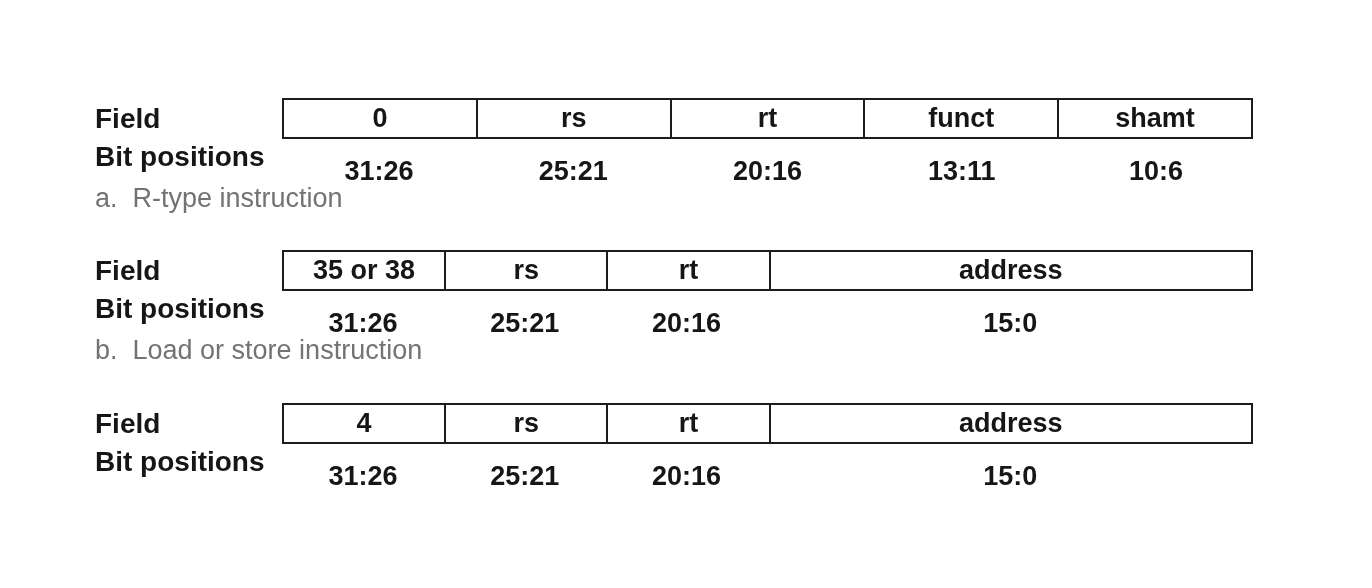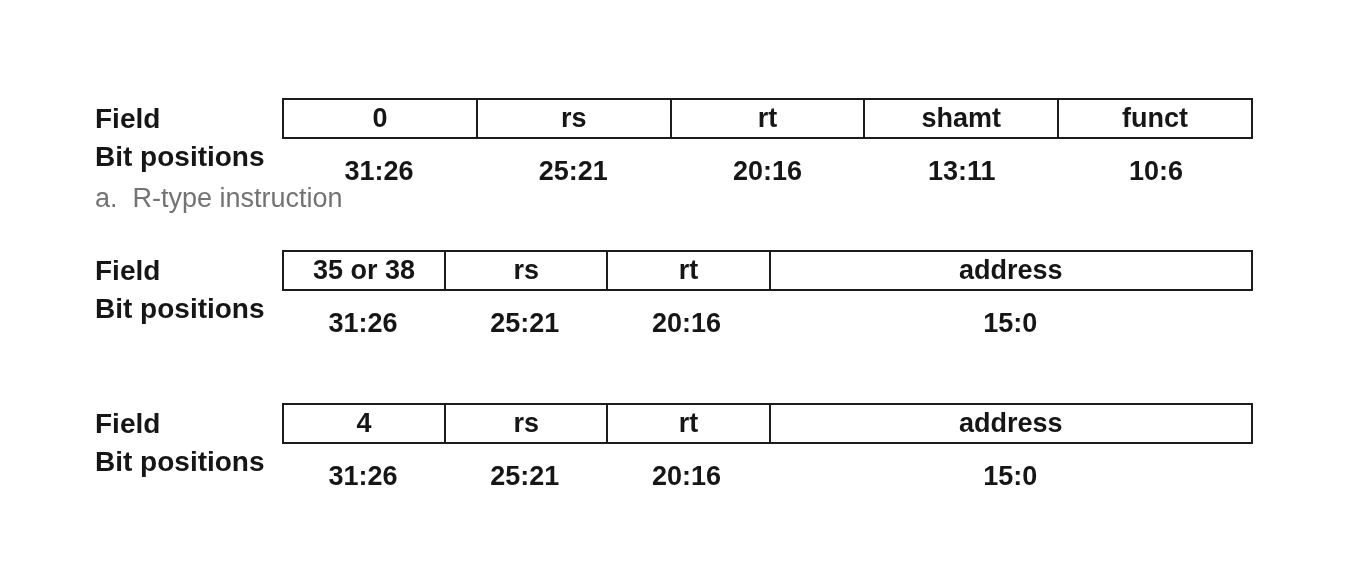--- a/index.html
+++ b/index.html
@@ -80,22 +80,22 @@
 
 <div class="canvas">
 
   <div class="section" style="top:98px">
     <div class="field-row">
       <div class="row-label">Field</div>
       <div class="boxes">
         <div class="cell" style="flex:1">0</div>
         <div class="cell" style="flex:1">rs</div>
         <div class="cell" style="flex:1">rt</div>
+        <div class="cell" style="flex:1">funct</div>
         <div class="cell" style="flex:1">shamt</div>
-        <div class="cell" style="flex:1">funct</div>
       </div>
     </div>
     <div class="bits-row">
       <div class="row-label">Bit positions</div>
       <div class="bits">
         <div class="bitcell" style="flex:1">31:26</div>
         <div class="bitcell" style="flex:1">25:21</div>
         <div class="bitcell" style="flex:1">20:16</div>
         <div class="bitcell" style="flex:1">13:11</div>
         <div class="bitcell" style="flex:1">10:6</div>
@@ -116,20 +116,21 @@
     </div>
     <div class="bits-row">
       <div class="row-label">Bit positions</div>
       <div class="bits">
         <div class="bitcell" style="flex:1">31:26</div>
         <div class="bitcell" style="flex:1">25:21</div>
         <div class="bitcell" style="flex:1">20:16</div>
         <div class="bitcell" style="flex:3">15:0</div>
       </div>
     </div>
+    <div class="caption">b.  Load or store instruction</div>
   </div>
 
   <div class="section" style="top:403px">
     <div class="field-row">
       <div class="row-label">Field</div>
       <div class="boxes">
         <div class="cell" style="flex:1">4</div>
         <div class="cell" style="flex:1">rs</div>
         <div class="cell" style="flex:1">rt</div>
         <div class="cell" style="flex:3">address</div>

